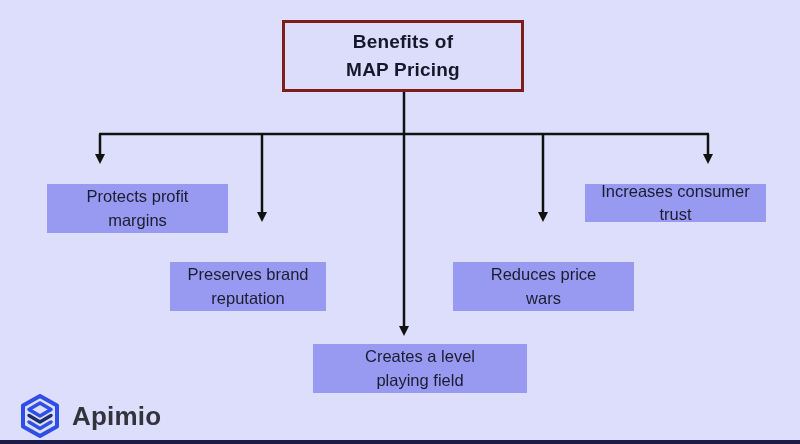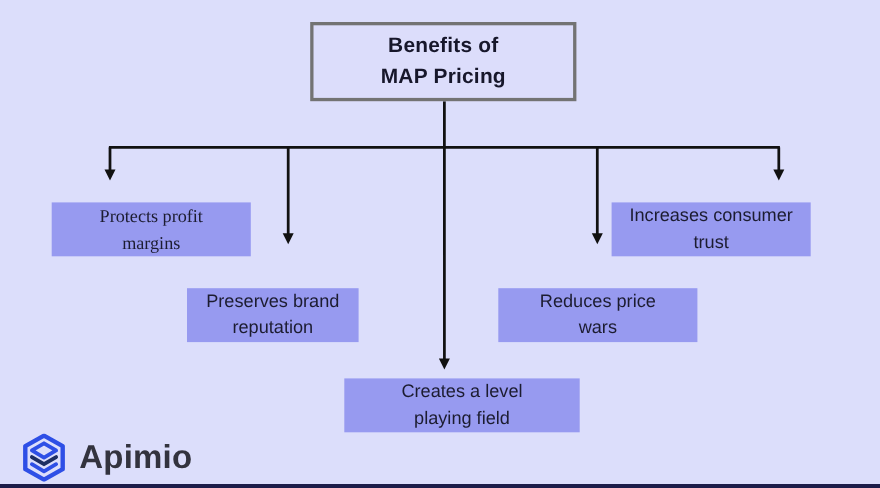--- a/index.html
+++ b/index.html
@@ -26,21 +26,21 @@
     height: 444px;
     pointer-events: none;
   }
   .title-box {
     position: absolute;
     left: 282px;
     top: 20px;
     width: 242px;
     height: 72px;
     background: #dcddfb;
-    border: 3px solid #737373;
+    border: 3px solid #7f1d1d;
     box-sizing: border-box;
     display: flex;
     align-items: center;
     justify-content: center;
     text-align: center;
   }
   .title-box .title-text {
     font-size: 19px;
     font-weight: bold;
     color: #17172b;
@@ -55,39 +55,39 @@
     align-items: center;
     justify-content: center;
     text-align: center;
   }
   .node .node-label {
     font-size: 16.5px;
     color: #1c1c30;
     line-height: 1.42;
     white-space: pre-line;
   }
-  .node-1 { left: 47px;  top: 184px; width: 181px; height: 49px; font-family: Liberation Serif, serif; }
+  .node-1 { left: 47px;  top: 184px; width: 181px; height: 49px; }
   .node-2 { left: 170px; top: 262px; width: 156px; height: 49px; }
   .node-3 { left: 313px; top: 344px; width: 214px; height: 49px; }
   .node-4 { left: 453px; top: 262px; width: 181px; height: 49px; align-items: center; }
-  .node-5 { left: 556px; top: 184px; width: 181px; height: 49px; }
+  .node-5 { left: 585px; top: 184px; width: 181px; height: 38px; }
   .logo {
     position: absolute;
     left: 20px;
     top: 394px;
     display: flex;
     align-items: center;
     gap: 12px;
   }
   .logo-icon {
     width: 40px;
     height: 44px;
   }
   .logo-text {
-    font-size: 30px;
+    font-size: 26px;
     font-weight: bold;
     color: #33333e;
     letter-spacing: 0.2px;
   }
   .bottom-bar {
     position: absolute;
     left: 0;
     bottom: 0;
     width: 800px;
     height: 4px;

